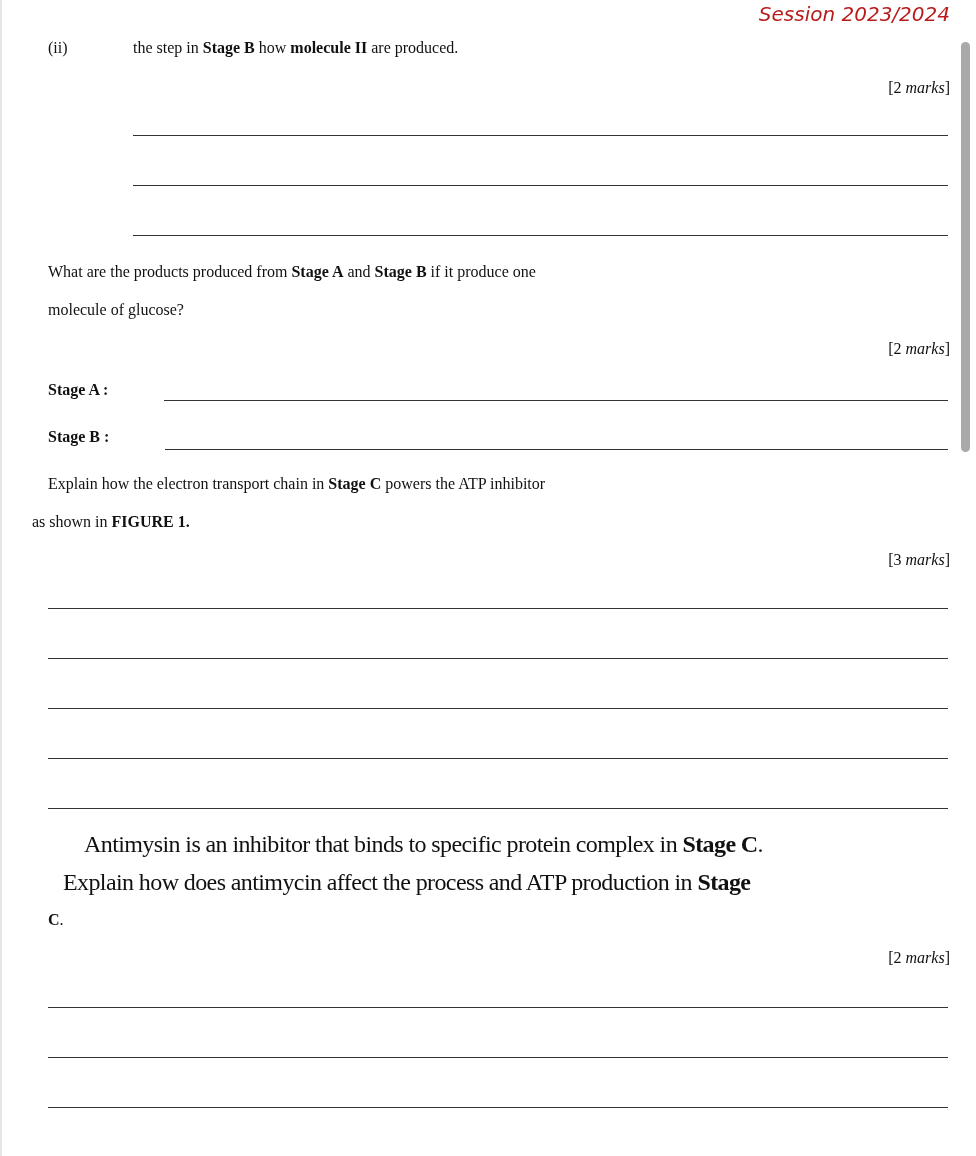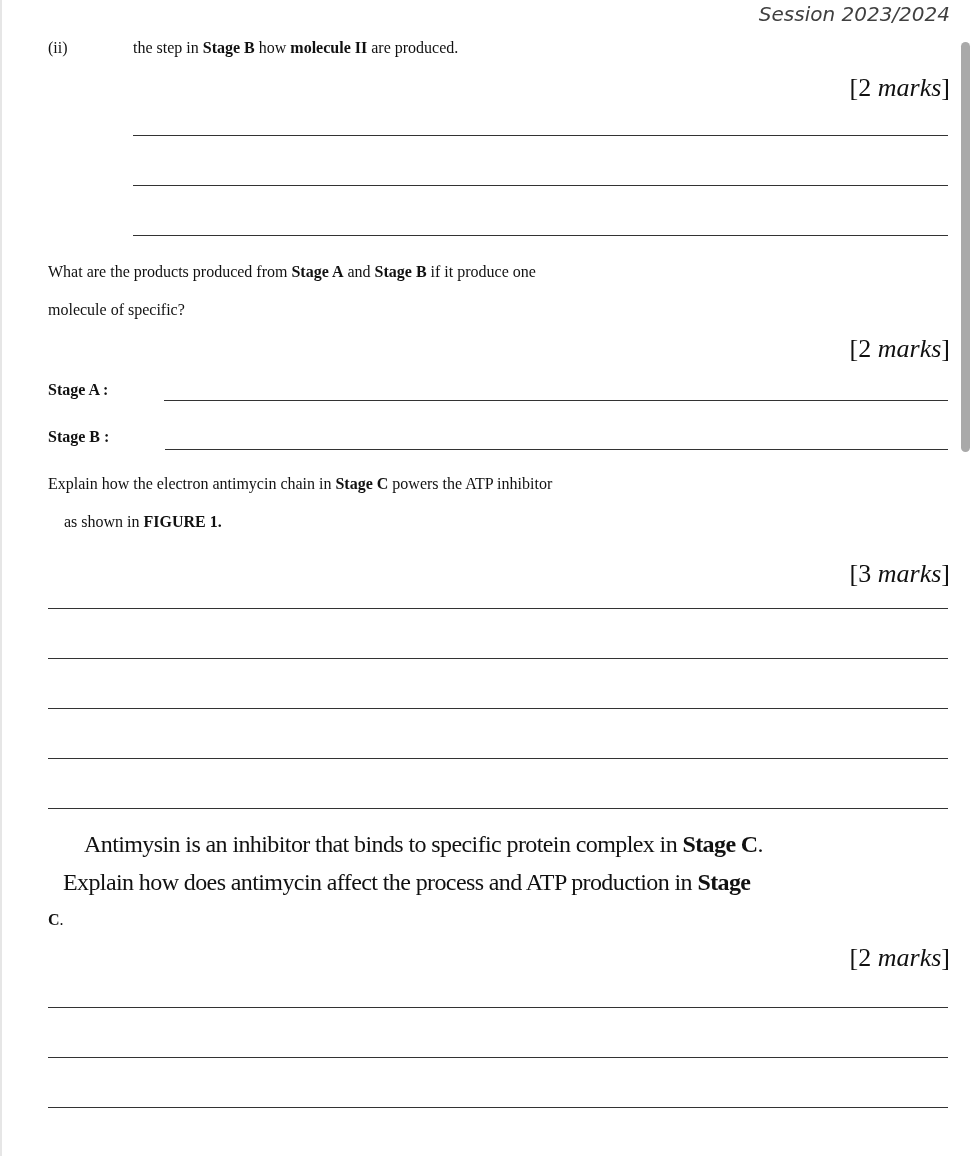--- a/index.html
+++ b/index.html
@@ -3,29 +3,29 @@
 <meta charset="utf-8">
 <style>
   html, body { margin:0; padding:0; }
   body {
     width:976px; height:1156px; background:#ffffff; position:relative; overflow:hidden;
     font-family:"Liberation Serif", serif; color:#111;
   }
   .left-edge { position:absolute; left:0; top:0; width:2px; height:1156px; background:#e6e6e6; }
   .session {
     position:absolute; top:2px; right:26px;
-    font-family:"DejaVu Sans", sans-serif; font-style:italic; font-size:20px; color:#404040;
+    font-family:"DejaVu Sans", sans-serif; font-style:italic; font-size:20px; color:#b91c1c;
   }
   .scrollbar {
     position:absolute; left:961px; top:42px; width:9px; height:410px;
     background:#a9a9a9; border-radius:5px;
   }
   .t { position:absolute; font-size:16px; line-height:28px; white-space:nowrap; }
   .b { font-weight:bold; }
-  .marks { position:absolute; right:26px; font-size:26px; line-height:28px; }
+  .marks { position:absolute; right:26px; font-size:16px; line-height:28px; }
   .marks i { font-style:italic; }
   .line { position:absolute; height:0; border-top:1.6px solid #333; }
   .narrow { font-size:24px; letter-spacing:-0.6px; }
 </style>
 </head>
 <body>
 
 <div class="left-edge"></div>
 <div class="session">Session 2023/2024</div>
 <div class="scrollbar"></div>
@@ -35,34 +35,34 @@
   <span>the step in </span><span class="b">Stage B</span><span> how </span><span class="b">molecule II</span><span> are produced.</span>
 </div>
 <div class="marks" style="top:74px;"><span>[2 </span><i>marks</i><span>]</span></div>
 <div class="line" style="left:133px; width:815px; top:135px;"></div>
 <div class="line" style="left:133px; width:815px; top:185px;"></div>
 <div class="line" style="left:133px; width:815px; top:235px;"></div>
 
 <div class="t" style="left:48px; top:258px;">
   <span>What are the products produced from </span><span class="b">Stage A</span><span> and </span><span class="b">Stage B</span><span> if it produce one</span>
 </div>
-<div class="t" style="left:48px; top:296px;">molecule of specific?</div>
+<div class="t" style="left:48px; top:296px;">molecule of glucose?</div>
 <div class="marks" style="top:335px;"><span>[2 </span><i>marks</i><span>]</span></div>
 <div class="t b" style="left:48px; top:376px;">Stage A :</div>
 <div class="line" style="left:164px; width:784px; top:400px;"></div>
 <div class="t b" style="left:48px; top:423px;">Stage B :</div>
 <div class="line" style="left:165px; width:783px; top:449px;"></div>
 
 <div class="t" style="left:48px; top:470px;">
-  <span>Explain how the electron antimycin chain in </span><span class="b">Stage C</span><span> powers the ATP inhibitor</span>
+  <span>Explain how the electron transport chain in </span><span class="b">Stage C</span><span> powers the ATP inhibitor</span>
 </div>
-<div class="t" style="left:64px; top:508px;">
+<div class="t" style="left:32px; top:508px;">
   <span>as shown in </span><span class="b">FIGURE 1.</span>
 </div>
-<div class="marks" style="top:560px;margin-left:16px;"><span>[3 </span><i>marks</i><span>]</span></div>
+<div class="marks" style="top:546px;margin-left:16px;"><span>[3 </span><i>marks</i><span>]</span></div>
 <div class="line" style="left:48px; width:900px; top:608px;"></div>
 <div class="line" style="left:48px; width:900px; top:658px;"></div>
 <div class="line" style="left:48px; width:900px; top:708px;"></div>
 <div class="line" style="left:48px; width:900px; top:758px;"></div>
 <div class="line" style="left:48px; width:900px; top:808px;"></div>
 
 <div class="t narrow" style="left:48px; top:830px;margin-left:36px;">
   <span>Antimysin is an inhibitor that binds to specific protein complex in </span><span class="b">Stage C</span><span>.</span>
 </div>
 <div class="t narrow" style="left:48px; top:868px;margin-left:15px;">

